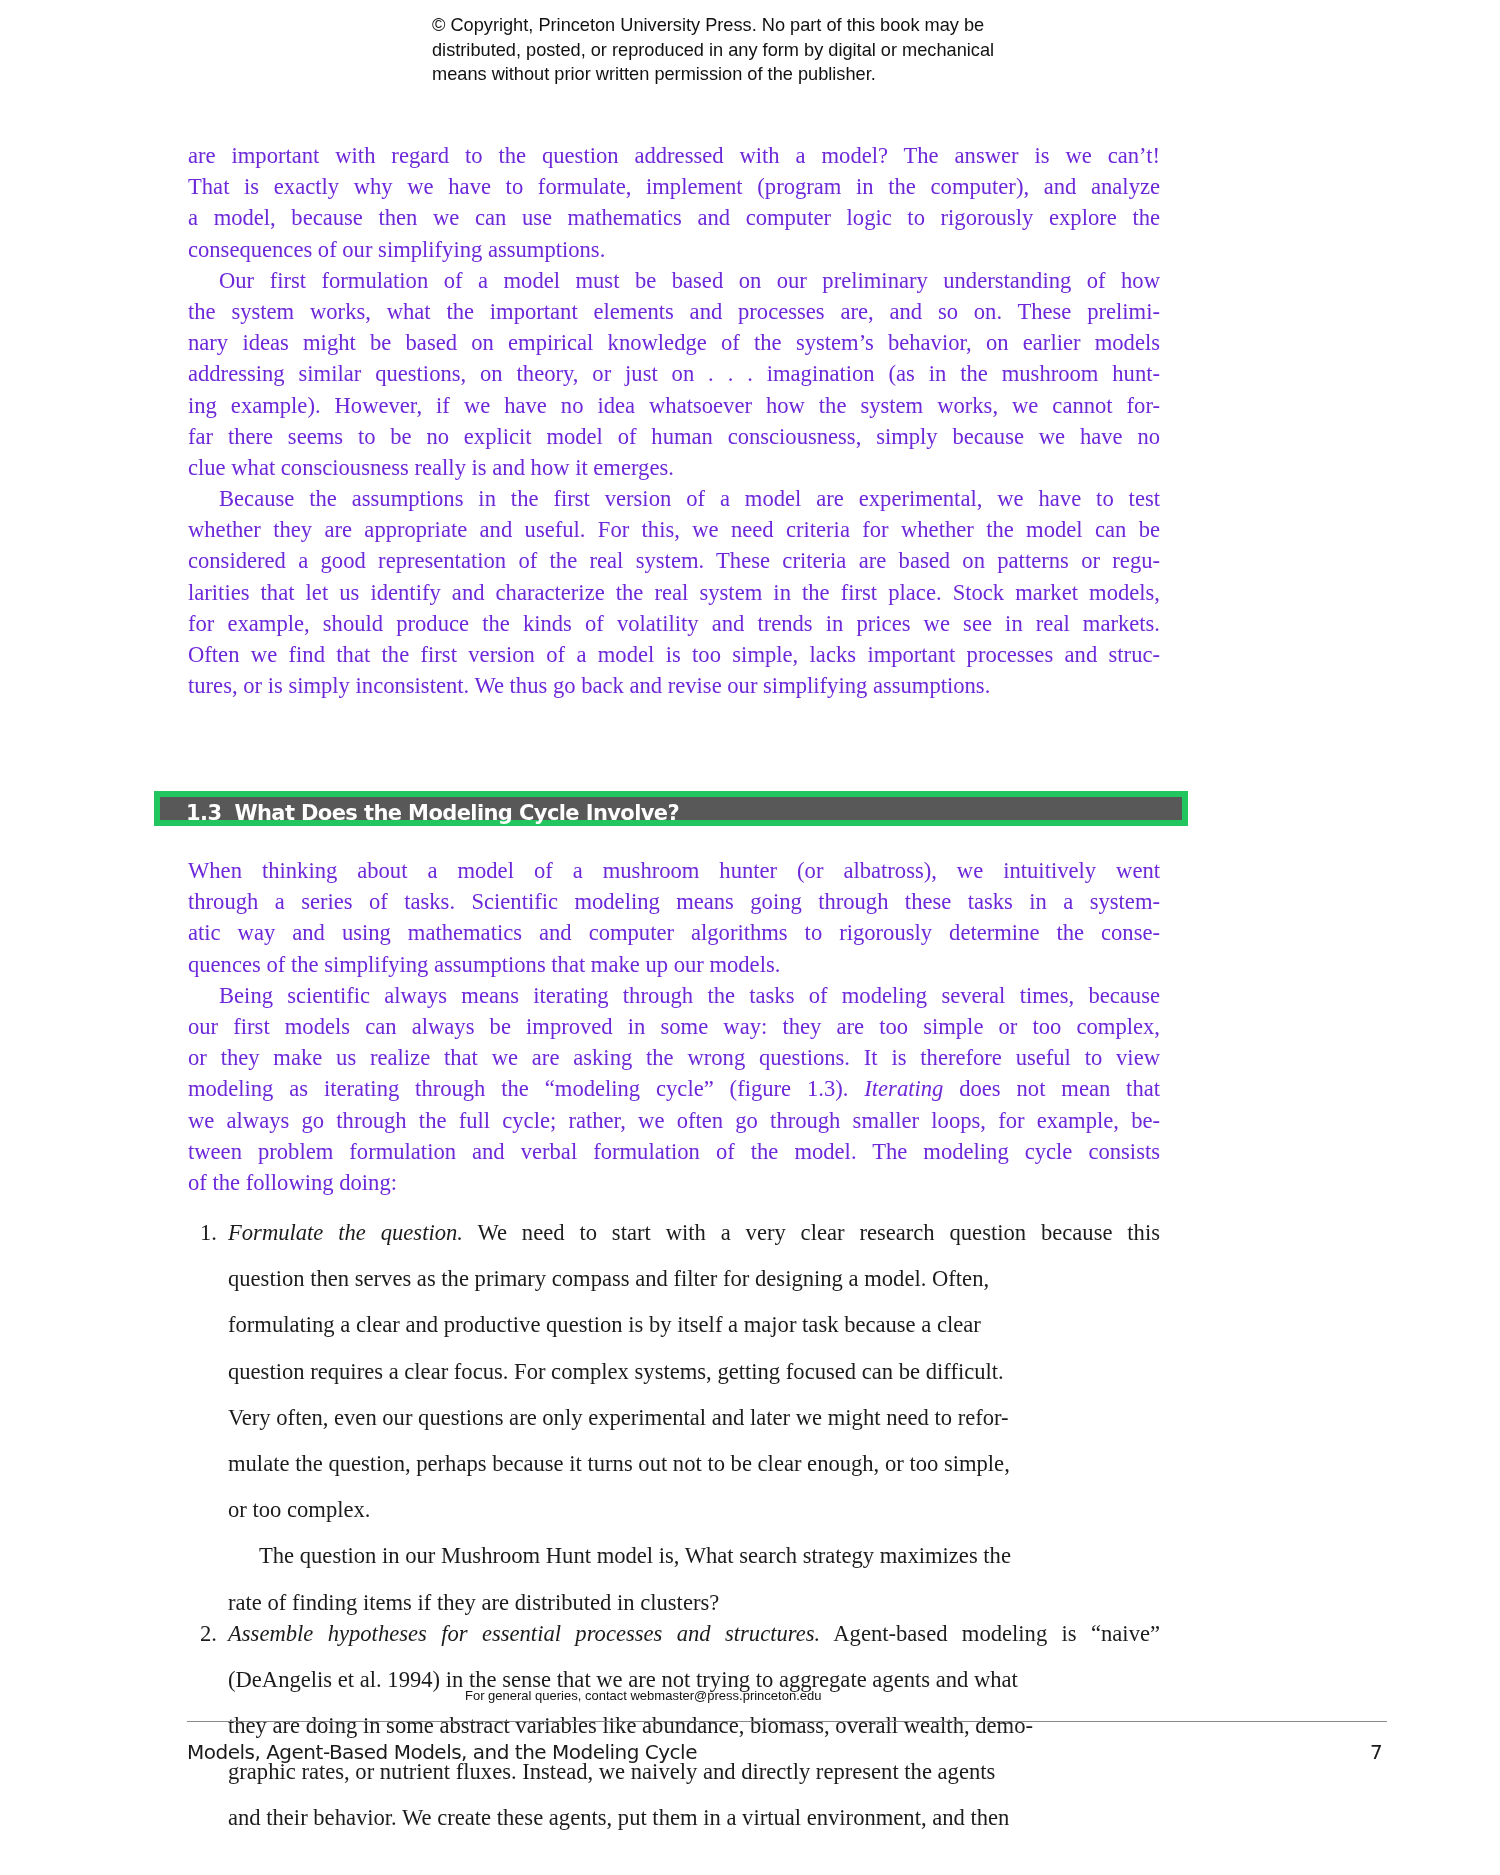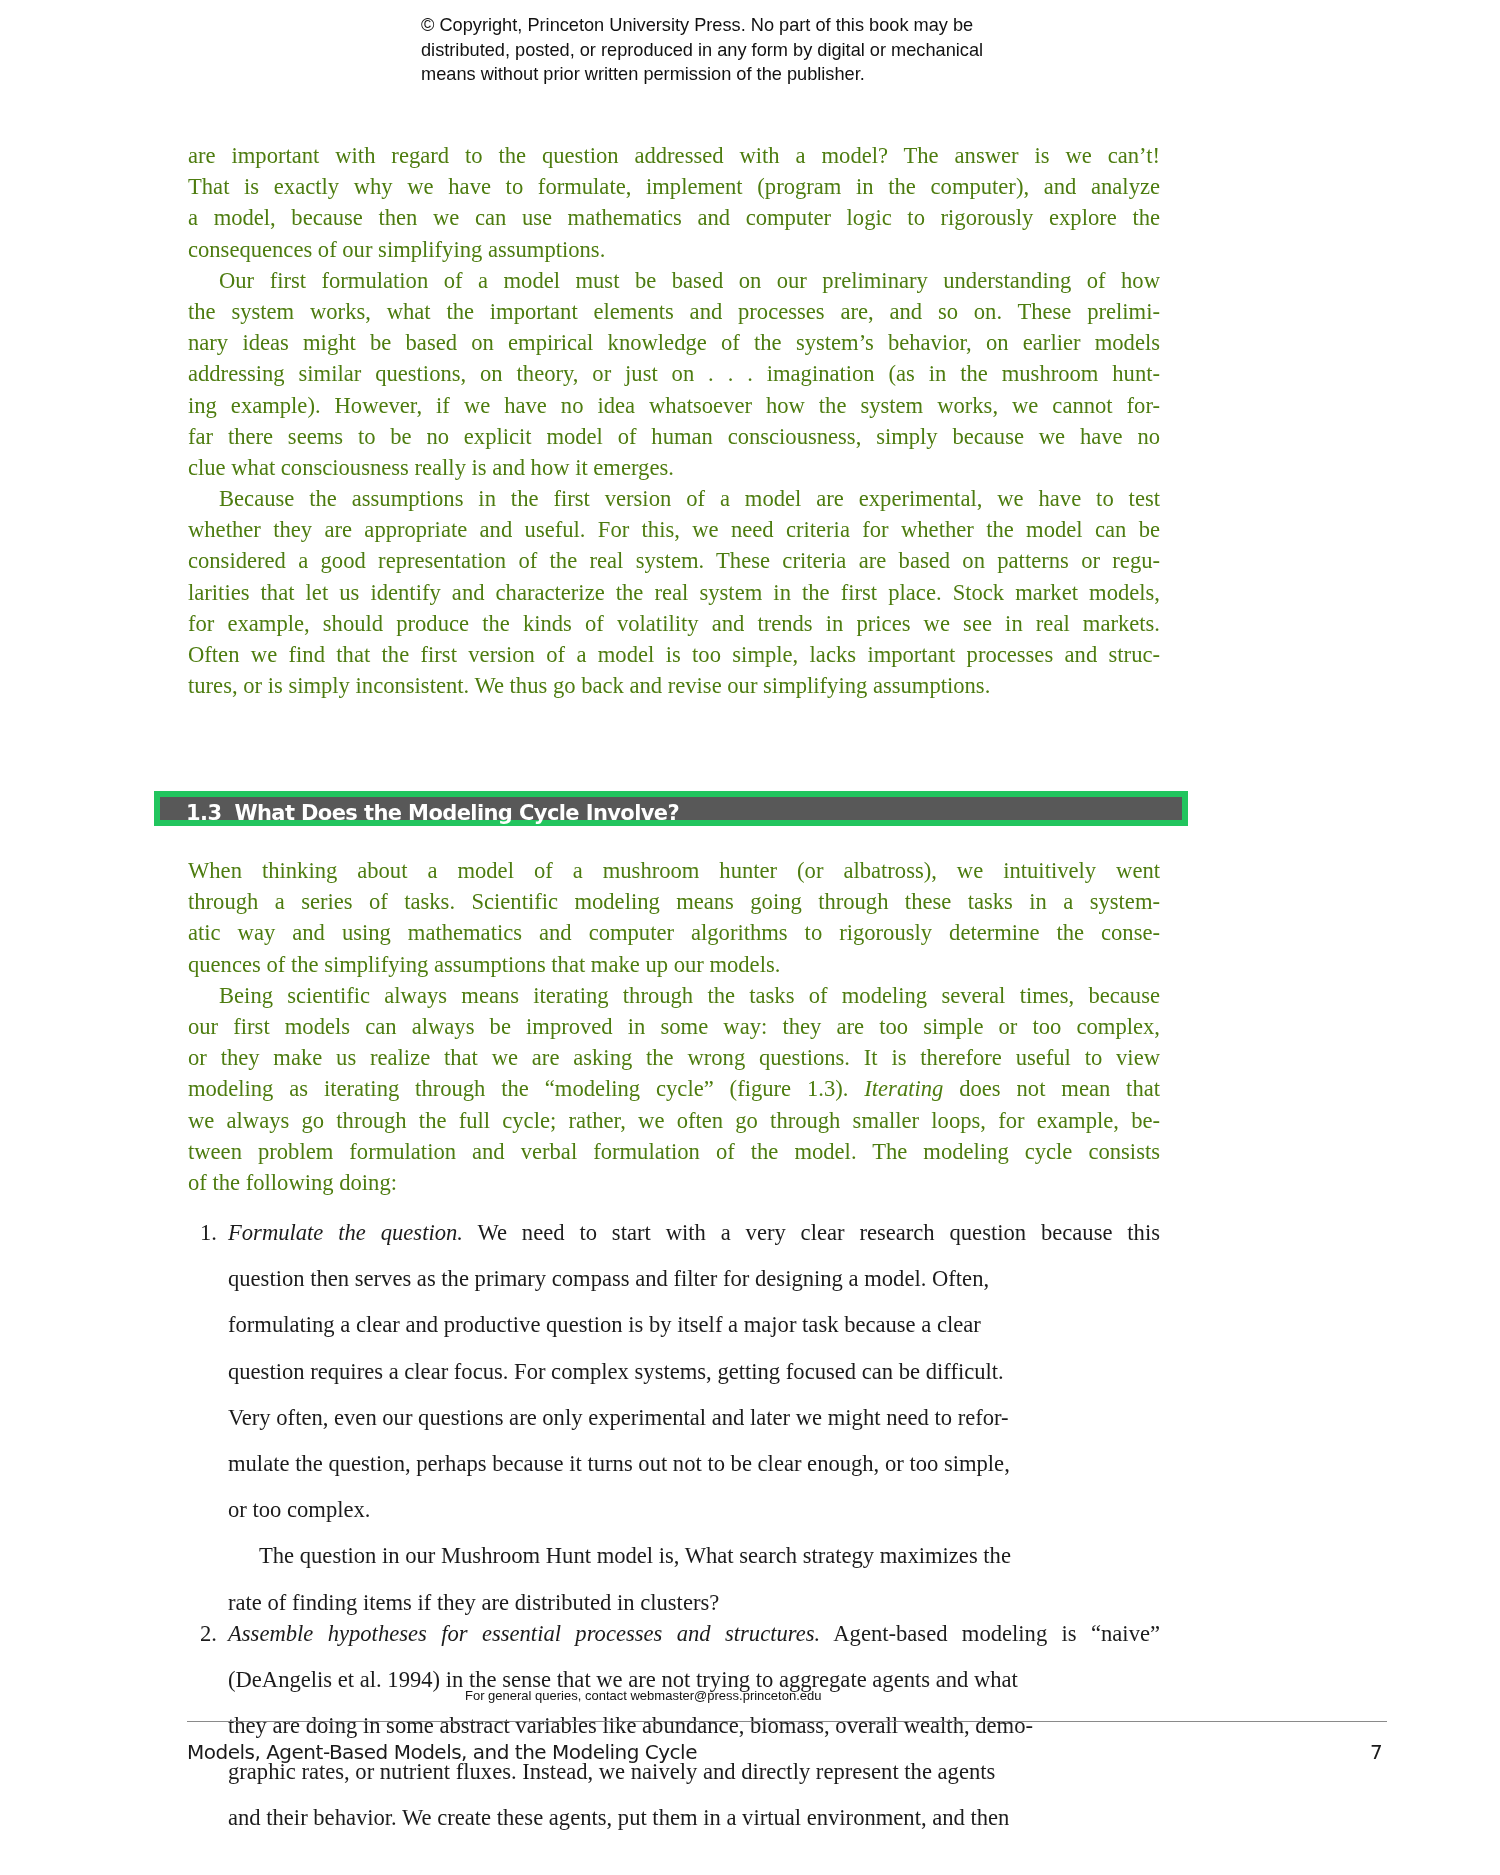--- a/index.html
+++ b/index.html
@@ -1,25 +1,25 @@
 <!DOCTYPE html>
 <html><head>
 <meta charset="utf-8">
 <style>
   html, body { margin: 0; padding: 0; background: #ffffff; }
   body { width: 1500px; height: 1875px; position: relative; overflow: hidden; color: #1a1a1a; }
   .copyright {
-    position: absolute; left: 421px; top: 13px; width: 660px;
+    position: absolute; left: 432px; top: 13px; width: 660px;
     font-family: "Liberation Sans", sans-serif; font-size: 18.2px; line-height: 24.5px; color: #111;
   }
   .copyright div { white-space: nowrap; }
   .serif { font-family: "Liberation Serif", "DejaVu Serif", serif; }
   .block {
     position: absolute; left: 188px; width: 972px;
-    font-size: 22.6px; line-height: 31.2px; color: #4d7c0f;
+    font-size: 22.6px; line-height: 31.2px; color: #6d28d9;
   }
   .line { display: block; height: 31.2px; white-space: nowrap; text-align: justify; text-align-last: justify; overflow: visible; }
   .line.last { text-align-last: left; }
   .indent { padding-left: 31px; }
   .heading-bar {
     position: absolute; left: 154px; top: 791px; width: 1034px; height: 35px;
     background: #585858; border: 6px solid #22c55e; box-sizing: border-box;
   }
   .heading-bar span {
     position: absolute; left: 26px; top: 4px; color: #ffffff;

